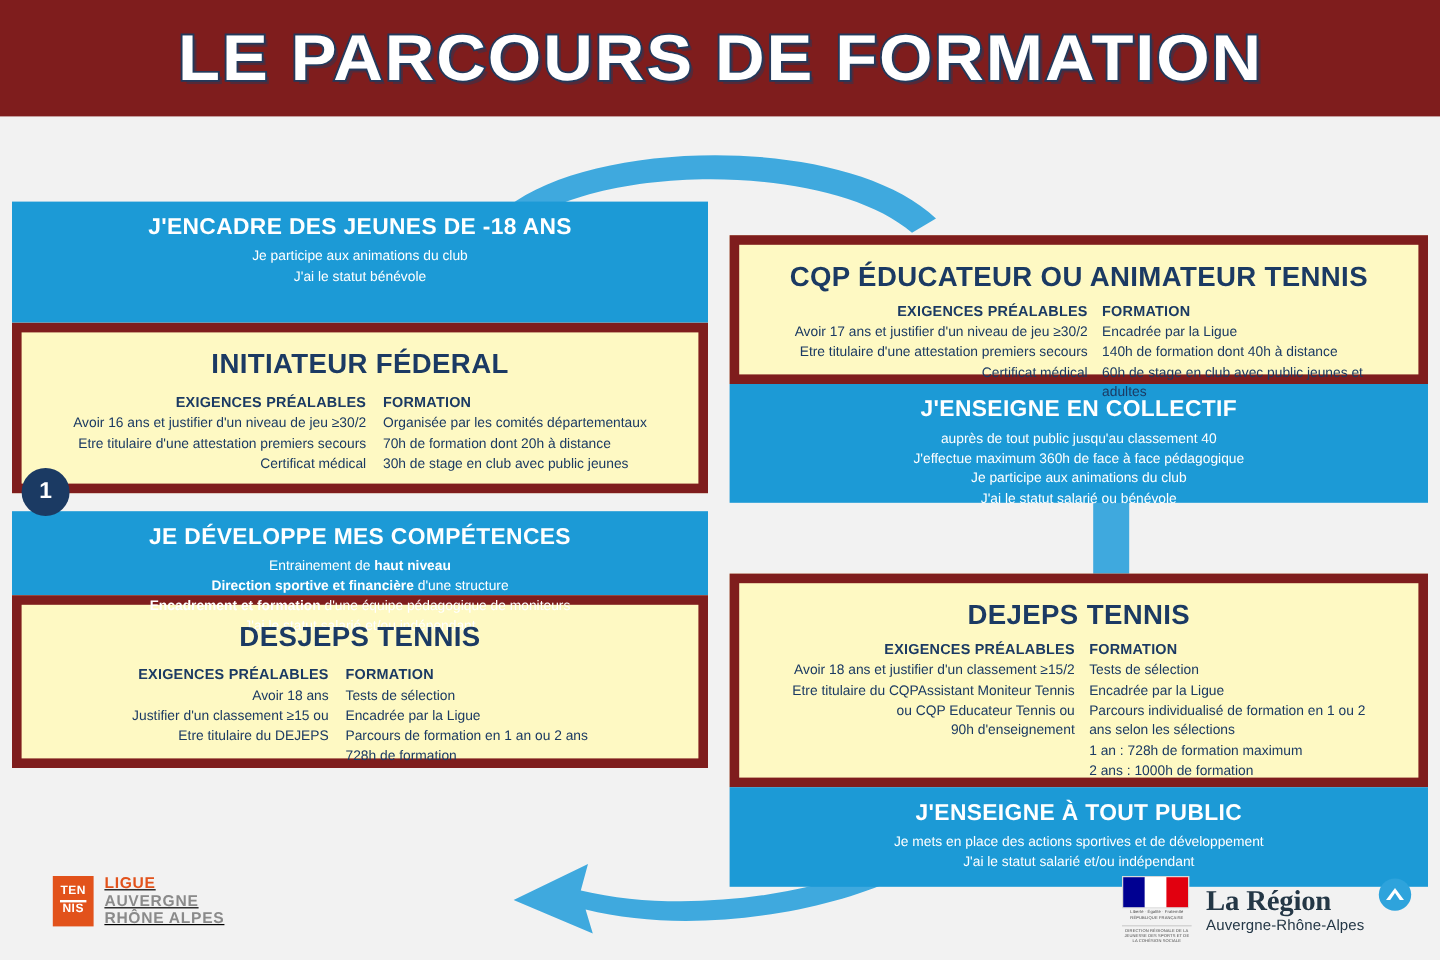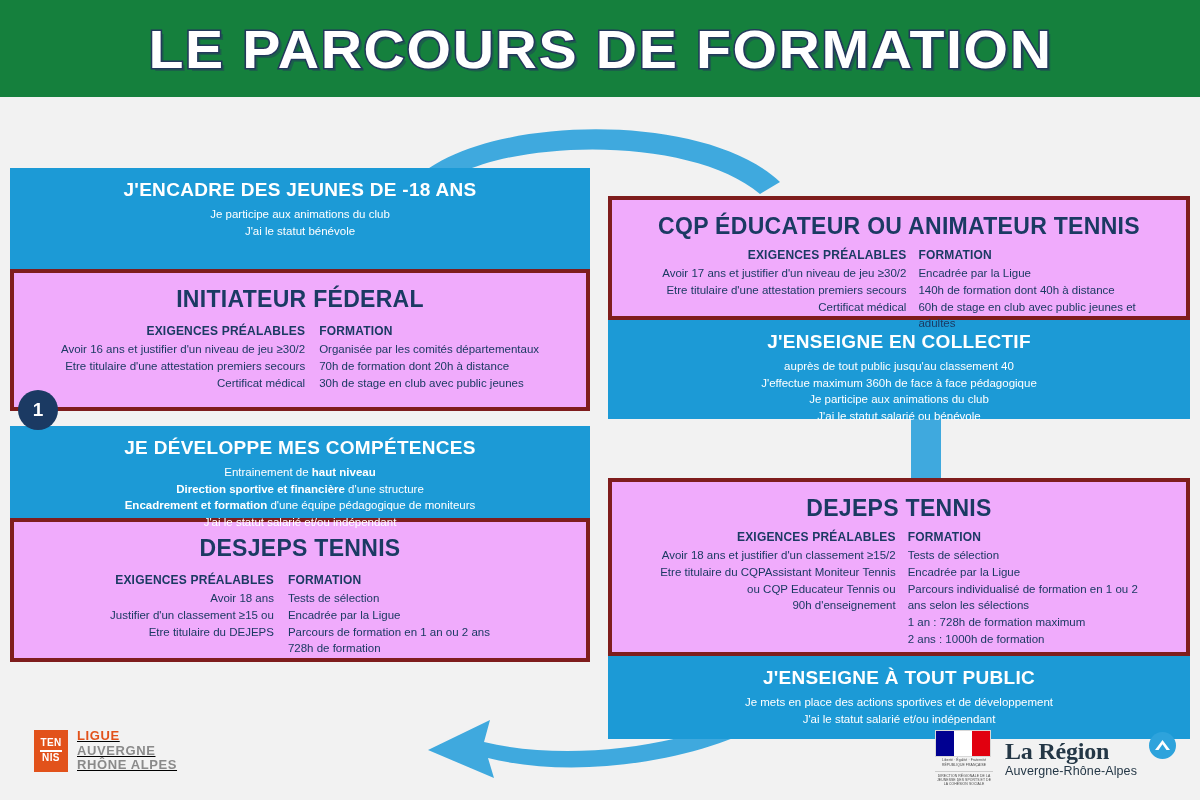--- a/index.html
+++ b/index.html
@@ -8,21 +8,21 @@
     background:#f2f2f2;
     font-family:"Liberation Sans", sans-serif;
     overflow:hidden;
     position:relative;
   }
   #stage{position:relative;width:1200px;height:800px;overflow:hidden;background:#f2f2f2;}
 
   
   .header{
     position:absolute;left:0;top:0;width:1200px;height:97px;
-    background:#15803d;
+    background:#7f1d1d;
     display:flex;align-items:center;justify-content:center;
   }
   .header-title{
     font-size:54px;
     font-weight:bold;
     letter-spacing:1.5px;
     color:#ffffff;
     transform:scaleX(1.06);
     -webkit-text-stroke:3px #23395B;
     paint-order:stroke fill;
@@ -57,22 +57,22 @@
     line-height:1.15;
   }
   .band .sub{
     font-size:11.5px;
     line-height:1.45;
     font-weight:normal;
   }
   .band .sub b{font-weight:bold;}
 
   .card{
-    background:#f0abfc;
-    border:4px solid #7f1d1d;
+    background:#fef9c3;
+    border:8px solid #7f1d1d;
     box-sizing:border-box;
     padding:14px 20px 16px 20px;
   }
   .card h3{
     margin:0 0 12px 0;
     text-align:center;
     font-size:23px;
     font-weight:bold;
     color:#1B3A63;
     letter-spacing:.3px;
@@ -110,32 +110,32 @@
   #block1{left:10px;top:168px;width:580px;}
   #block1 .band{width:580px;}
   #block1 .card{width:580px;height:142px;}
   #block1 .badge{left:8px;top:222px;}
 
   #block2{left:608px;top:196px;width:582px;}
   #block2 .card{width:582px;height:124px;}
   #block2 .band{width:582px;height:99px;}
 
   #block4{left:10px;top:426px;width:580px;}
-  #block4 .band{width:580px;height:92px;}
+  #block4 .band{width:580px;height:70px;}
   #block4 .card{width:580px;height:144px;}
 
   #block3{left:608px;top:478px;width:582px;}
   #block3 .card{width:582px;height:178px;}
   #block3 .band{width:582px;height:83px;}
 
   #block2 .card h3,#block3 .card h3{margin-bottom:9px;}
   #block2 .cols,#block3 .cols{gap:12px;}
 
   
-  .logo-left{position:absolute;left:34px;top:729px;display:flex;align-items:center;gap:9px;}
+  .logo-left{position:absolute;left:44px;top:729px;display:flex;align-items:center;gap:9px;}
   .tennis-mark{
     width:34px;height:42px;background:#E2521B;
     display:flex;flex-direction:column;align-items:center;justify-content:center;
     color:#fff;font-weight:bold;font-size:10px;line-height:1.05;position:relative;
   }
   .tennis-mark span{display:block;letter-spacing:.4px;}
   .tennis-mark .rule{width:22px;height:1.5px;background:#fff;margin:1.5px 0;}
   .ligue-txt{line-height:1.12;text-decoration:underline;}
   .ligue-txt .l1{color:#E2521B;font-weight:bold;font-size:13px;letter-spacing:.6px;}
   .ligue-txt .l2,.ligue-txt .l3{color:#8A8A8A;font-weight:bold;font-size:13px;letter-spacing:.6px;}

